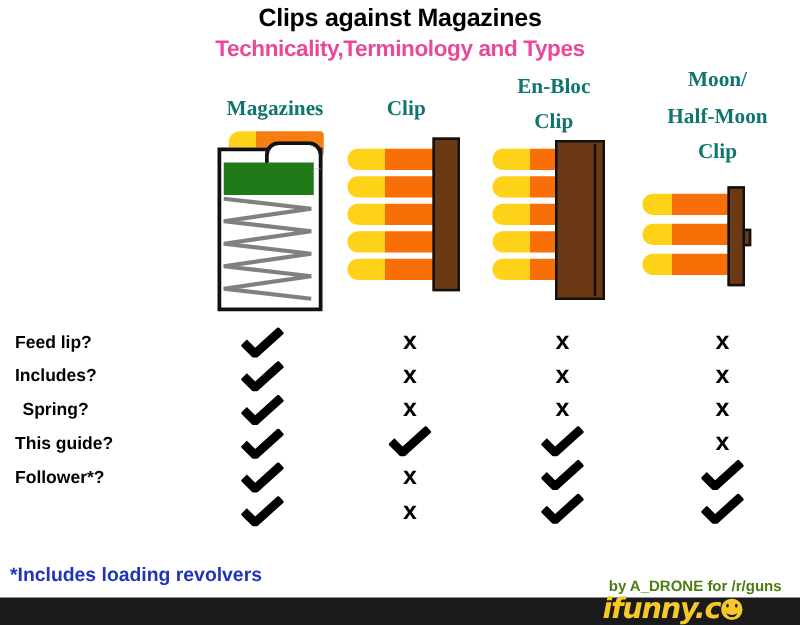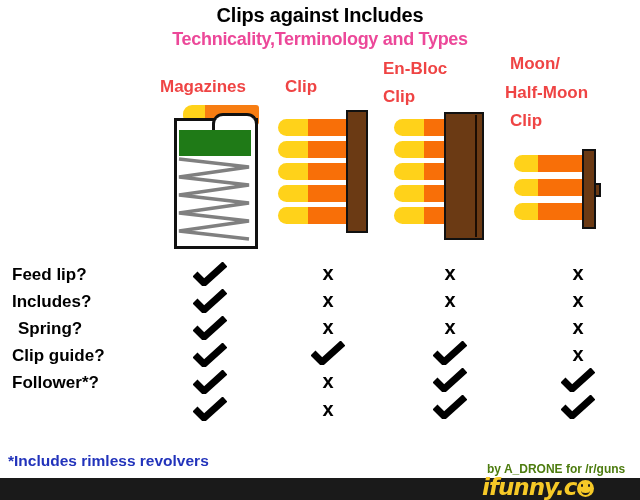--- a/index.html
+++ b/index.html
@@ -19,22 +19,22 @@
     left:0;top:4px;width:640px;text-align:center;
     font-size:20px;font-weight:bold;color:#000;letter-spacing:-0.2px;
   }
   .title2{
     left:0;top:29px;width:640px;text-align:center;
     font-size:18px;font-weight:bold;color:#ec4899;letter-spacing:-0.3px;
   }
 
   
   .colhead{
-    font-size:17px;font-weight:bold;color:#ef4444;text-align:left;
-    line-height:1.0;white-space:nowrap;
+    font-size:17px;font-weight:bold;color:#0f766e;text-align:center;
+    line-height:1.0;white-space:nowrap;font-family:Liberation Serif, serif;
   }
   .ch-mag{left:160px;top:78px;width:120px;}
   .ch-clip{left:285px;top:78px;width:80px;}
   .ch-enbloc{left:383px;top:60px;width:120px;}
   .ch-enbloc2{left:383px;top:88px;width:120px;}
   .ch-moon{left:510px;top:55px;width:128px;}
   .ch-moon2{left:505px;top:84px;width:138px;}
   .ch-moon3{left:510px;top:112px;width:128px;}
 
   
@@ -76,21 +76,21 @@
   .moon-wrap{left:514px;top:153px;width:100px;height:88px;}
 
   .enbloc-block{
     position:absolute;background:#6b3a14;border:2px solid #111;box-sizing:border-box;
   }
   .enbloc-seam{position:absolute;width:2px;background:#1a0c03;}
   .moon-tab{position:absolute;background:#6b3a14;border:2px solid #111;box-sizing:border-box;}
 
   
   .rowlabel{
-    font-size:17px;font-weight:bold;color:#000;white-space:nowrap;
+    font-size:14px;font-weight:bold;color:#000;white-space:nowrap;
     text-align:left;
   }
   .mark{
     text-align:center;font-weight:bold;color:#000;
     line-height:1;
   }
   .mark-x{font-size:20px;font-family:"Liberation Sans",sans-serif;}
   .mark svg{display:block;margin:0 auto;}
 
   
@@ -123,21 +123,21 @@
   .wmsmiley::after{
     content:"";position:absolute;left:4px;top:9px;width:9px;height:4px;
     border-bottom:2px solid #1a1a1a;border-radius:0 0 6px 6px;
   }
 </style>
 </head>
 <body>
 
 <div id="stage">
 
-  <div class="abs title1">Clips against Includes</div>
+  <div class="abs title1">Clips against Magazines</div>
   <div class="abs title2">Technicality,Terminology and Types</div>
 
   <div class="abs colhead ch-mag">Magazines</div>
   <div class="abs colhead ch-clip">Clip</div>
   <div class="abs colhead ch-enbloc">En-Bloc</div>
   <div class="abs colhead ch-enbloc2">Clip</div>
   <div class="abs colhead ch-moon">Moon/</div>
   <div class="abs colhead ch-moon2">Half-Moon</div>
   <div class="abs colhead ch-moon3">Clip</div>
 
@@ -201,21 +201,21 @@
   <div class="abs rowlabel" style="left:18px;top:319px;">Spring?</div>
   <div class="abs mark" style="left:185px;top:316px;width:50px;">
       <svg width="34" height="24" viewBox="0 0 34 24">
         <path d="M2 12 L11 21 L32 2" stroke="#000" stroke-width="7" fill="none"></path>
       </svg>
     </div>
   <div class="abs mark mark-x" style="left:305px;top:317px;width:46px;">x</div>
   <div class="abs mark mark-x" style="left:427px;top:317px;width:46px;">x</div>
   <div class="abs mark mark-x" style="left:555px;top:317px;width:46px;">x</div>
 
-  <div class="abs rowlabel" style="left:12px;top:346px;">Clip guide?</div>
+  <div class="abs rowlabel" style="left:12px;top:346px;">This guide?</div>
   <div class="abs mark" style="left:185px;top:343px;width:50px;">
       <svg width="34" height="24" viewBox="0 0 34 24">
         <path d="M2 12 L11 21 L32 2" stroke="#000" stroke-width="7" fill="none"></path>
       </svg>
     </div>
   <div class="abs mark" style="left:303px;top:341px;width:50px;">
       <svg width="34" height="24" viewBox="0 0 34 24">
         <path d="M2 12 L11 21 L32 2" stroke="#000" stroke-width="7" fill="none"></path>
       </svg>
     </div>
@@ -254,19 +254,19 @@
       <svg width="34" height="24" viewBox="0 0 34 24">
         <path d="M2 12 L11 21 L32 2" stroke="#000" stroke-width="7" fill="none"></path>
       </svg>
     </div>
   <div class="abs mark" style="left:553px;top:395px;width:50px;">
       <svg width="34" height="24" viewBox="0 0 34 24">
         <path d="M2 12 L11 21 L32 2" stroke="#000" stroke-width="7" fill="none"></path>
       </svg>
     </div>
 
-  <div class="abs foot" style="left:8px;top:452px;">*Includes rimless revolvers</div>
+  <div class="abs foot" style="left:8px;top:452px;">*Includes loading revolvers</div>
   <div class="abs credit" style="left:487px;top:462px;">by A_DRONE for /r/guns</div>
 
   <div class="abs wmbar"></div>
   <div class="abs wmlogo"><span>ifunny.c</span><span class="wmsmiley"></span></div>
 
 </div>
 
 </body></html>

